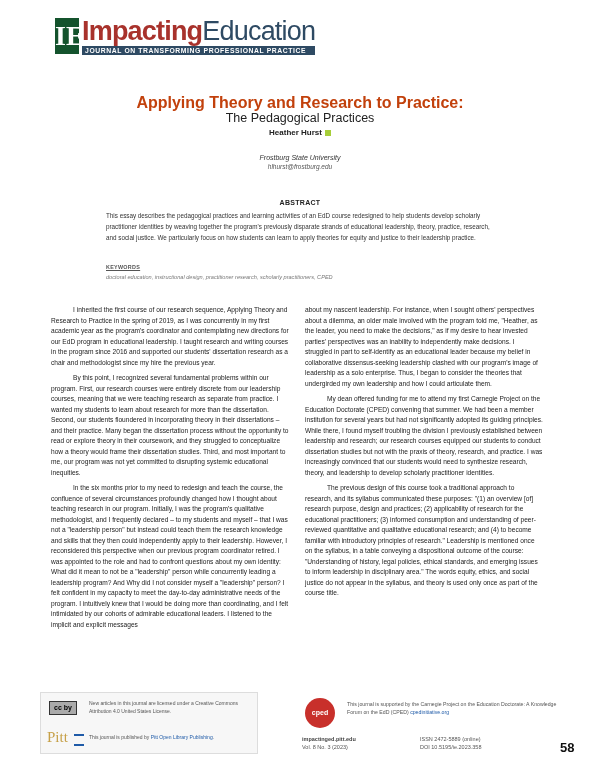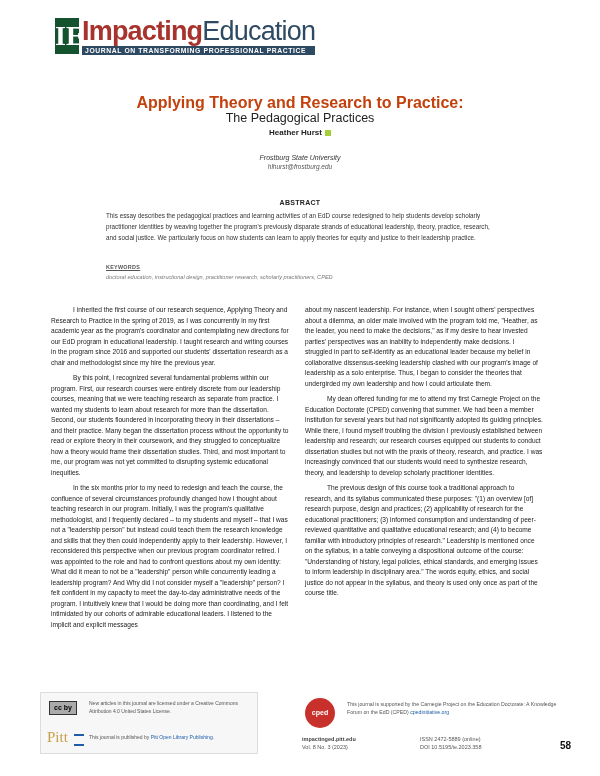--- a/index.html
+++ b/index.html
@@ -33,21 +33,21 @@
   .pitt-icon { position:absolute; left:33px; top:41px; width:10px; height:8px; border-top:2px solid #1f5ba8; border-bottom:2px solid #1f5ba8; }
   .pub-text { position:absolute; left:48px; top:41px; font-size:5px; color:#555; }
   .pub-text a { color:#1f5ba8; text-decoration:none; }
   .cped-logo { position:absolute; left:305px; top:698px; width:30px; height:30px; border-radius:50%; background:#c8302b; color:#fff; font-size:7px; font-weight:bold; text-align:center; line-height:30px; }
   .cped-text { position:absolute; left:347px; top:701px; width:220px; font-size:5.2px; line-height:7.5px; color:#555; }
   .cped-text a { color:#1f5ba8; text-decoration:none; }
   .site { position:absolute; left:302px; top:736px; font-size:5.5px; font-weight:bold; color:#444; }
   .vol { position:absolute; left:302px; top:744px; font-size:5.5px; color:#555; }
   .issn { position:absolute; left:420px; top:736px; font-size:5.5px; color:#555; }
   .doi { position:absolute; left:420px; top:744px; font-size:5.5px; color:#555; }
-  .pageno { position:absolute; left:554px; top:740px; font-size:10px; font-weight:bold; color:#111;padding-left:6px; }
+  .pageno { position:absolute; left:554px; top:740px; font-size:13px; font-weight:bold; color:#111;padding-left:6px; }
 </style>
 </head>
 <body>
 
 <div class="logo">
   <div class="logo-mark">IE</div>
   <div class="logo-text">
     <div class="logo-title"><span class="a">Impacting</span><span class="b">Education</span></div>
     <div class="logo-sub">JOURNAL ON TRANSFORMING PROFESSIONAL PRACTICE</div>
   </div>

